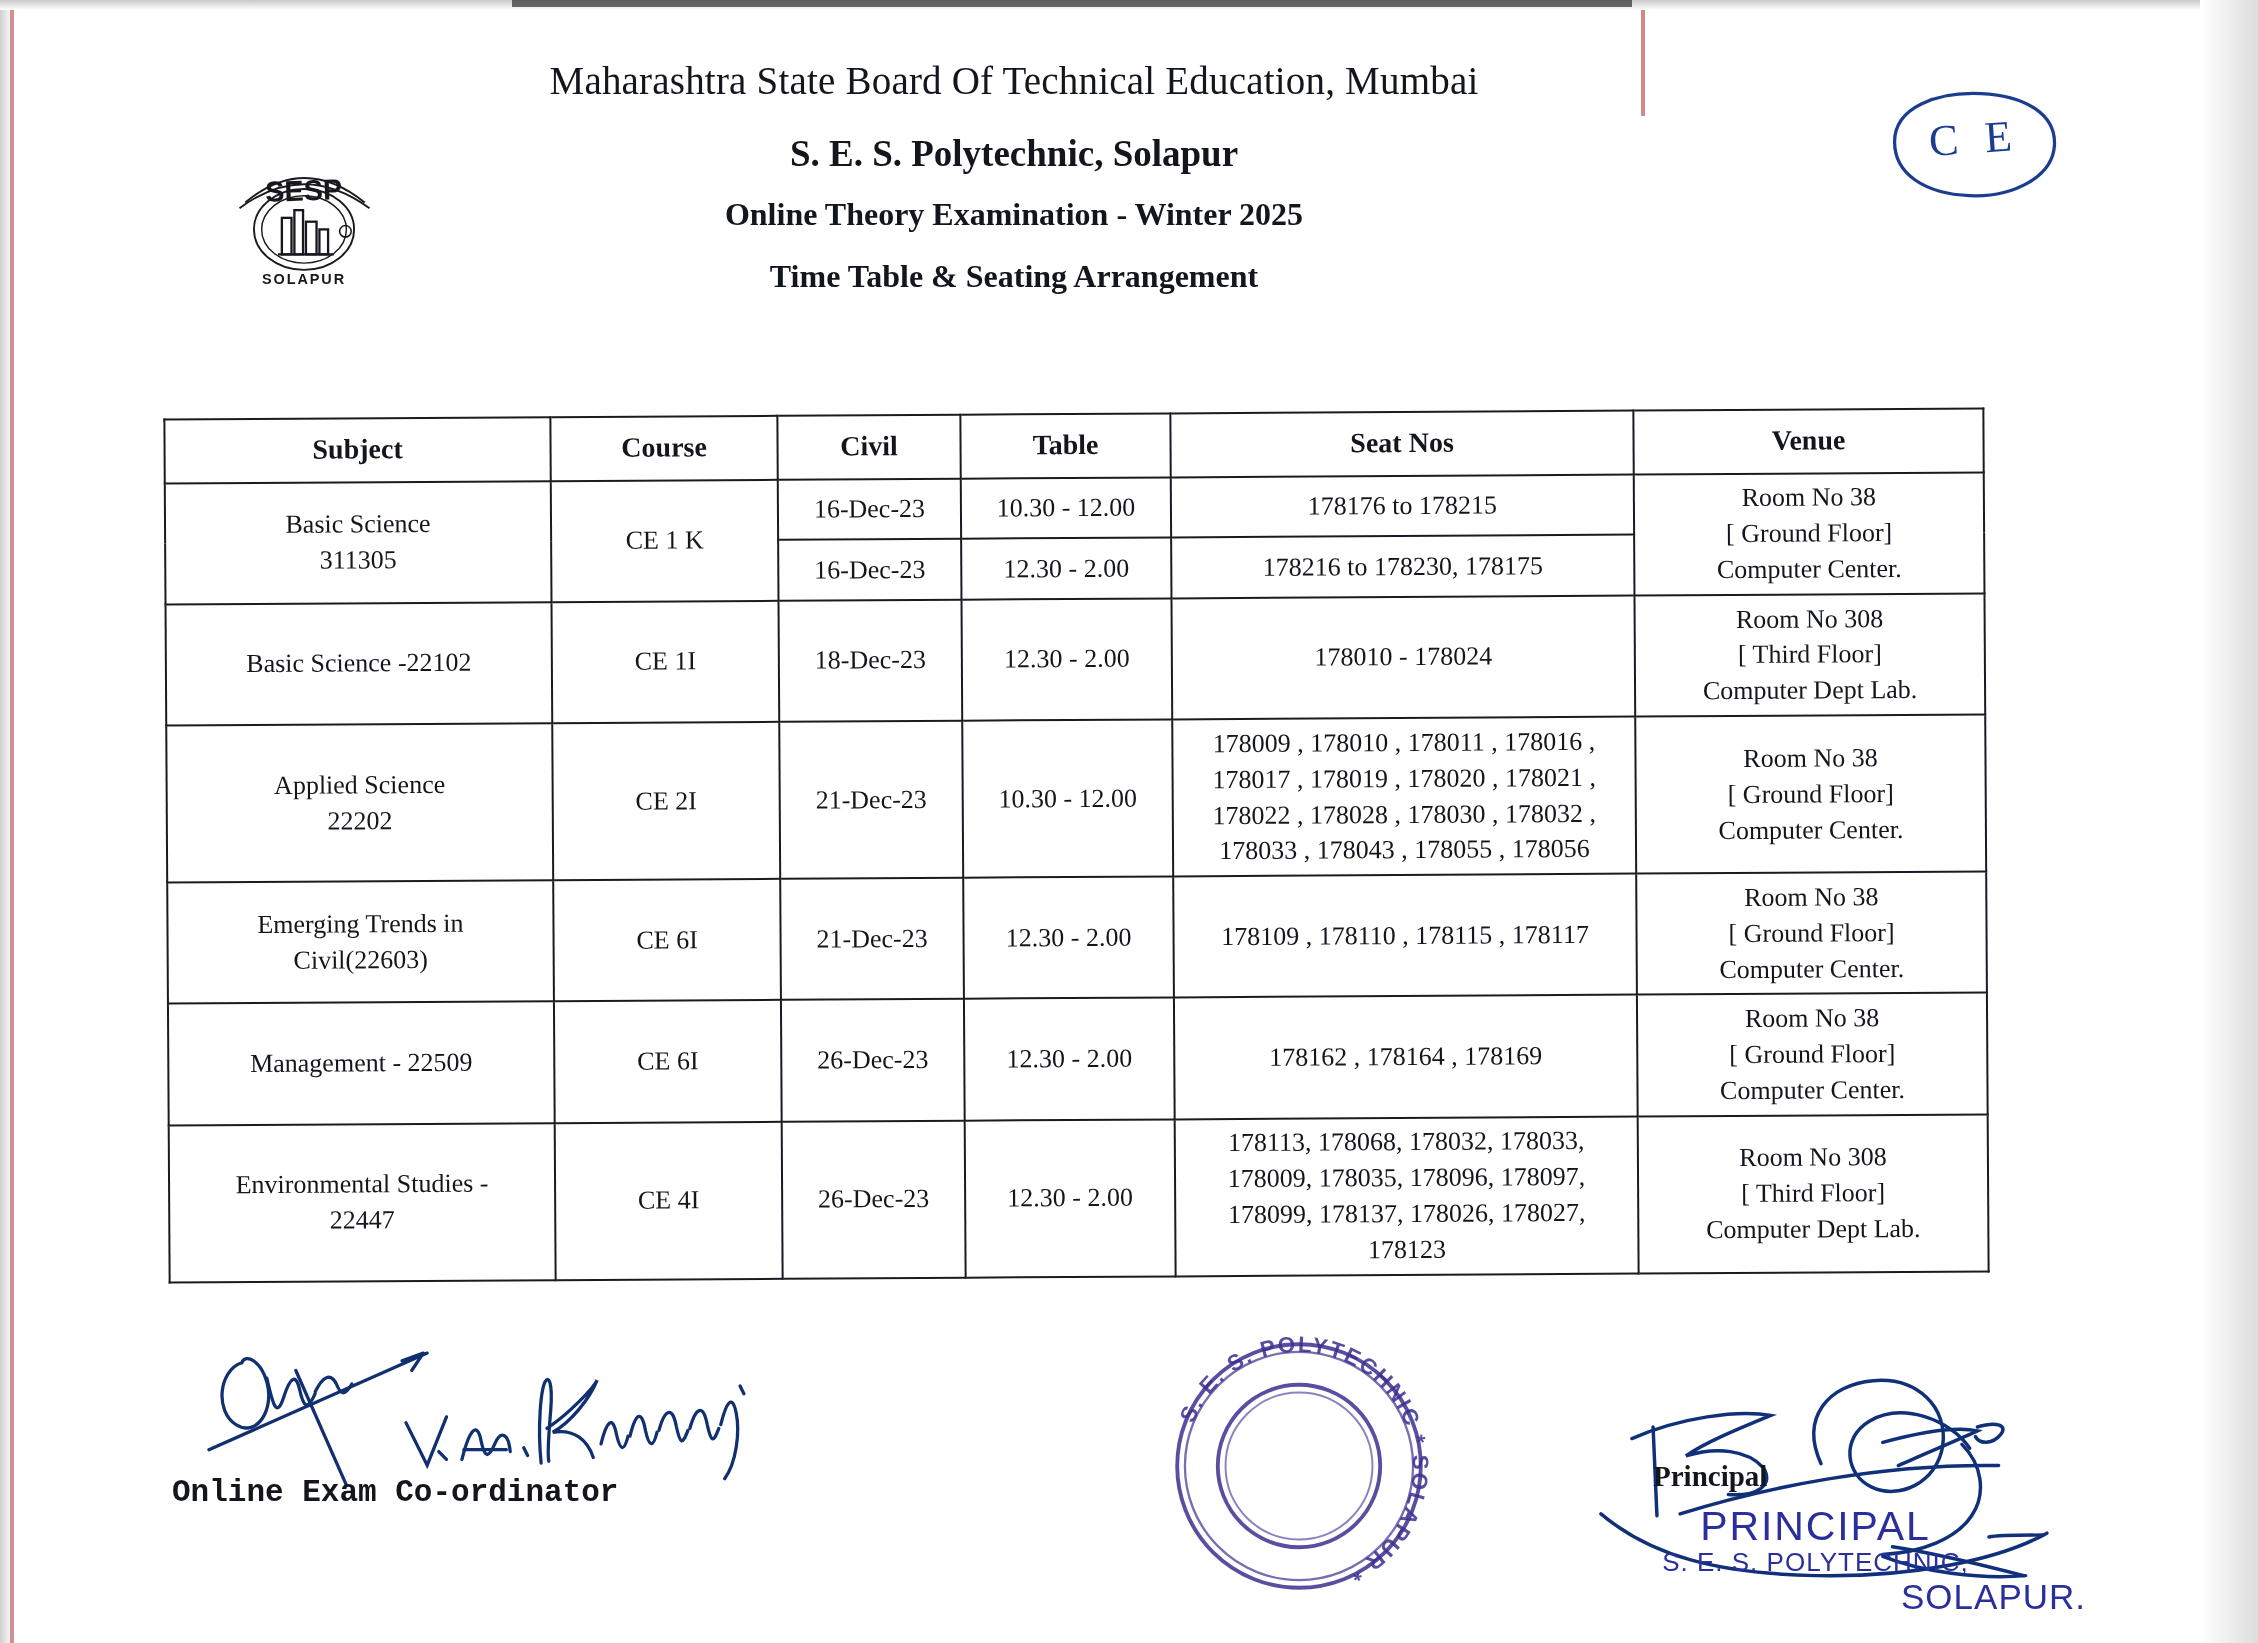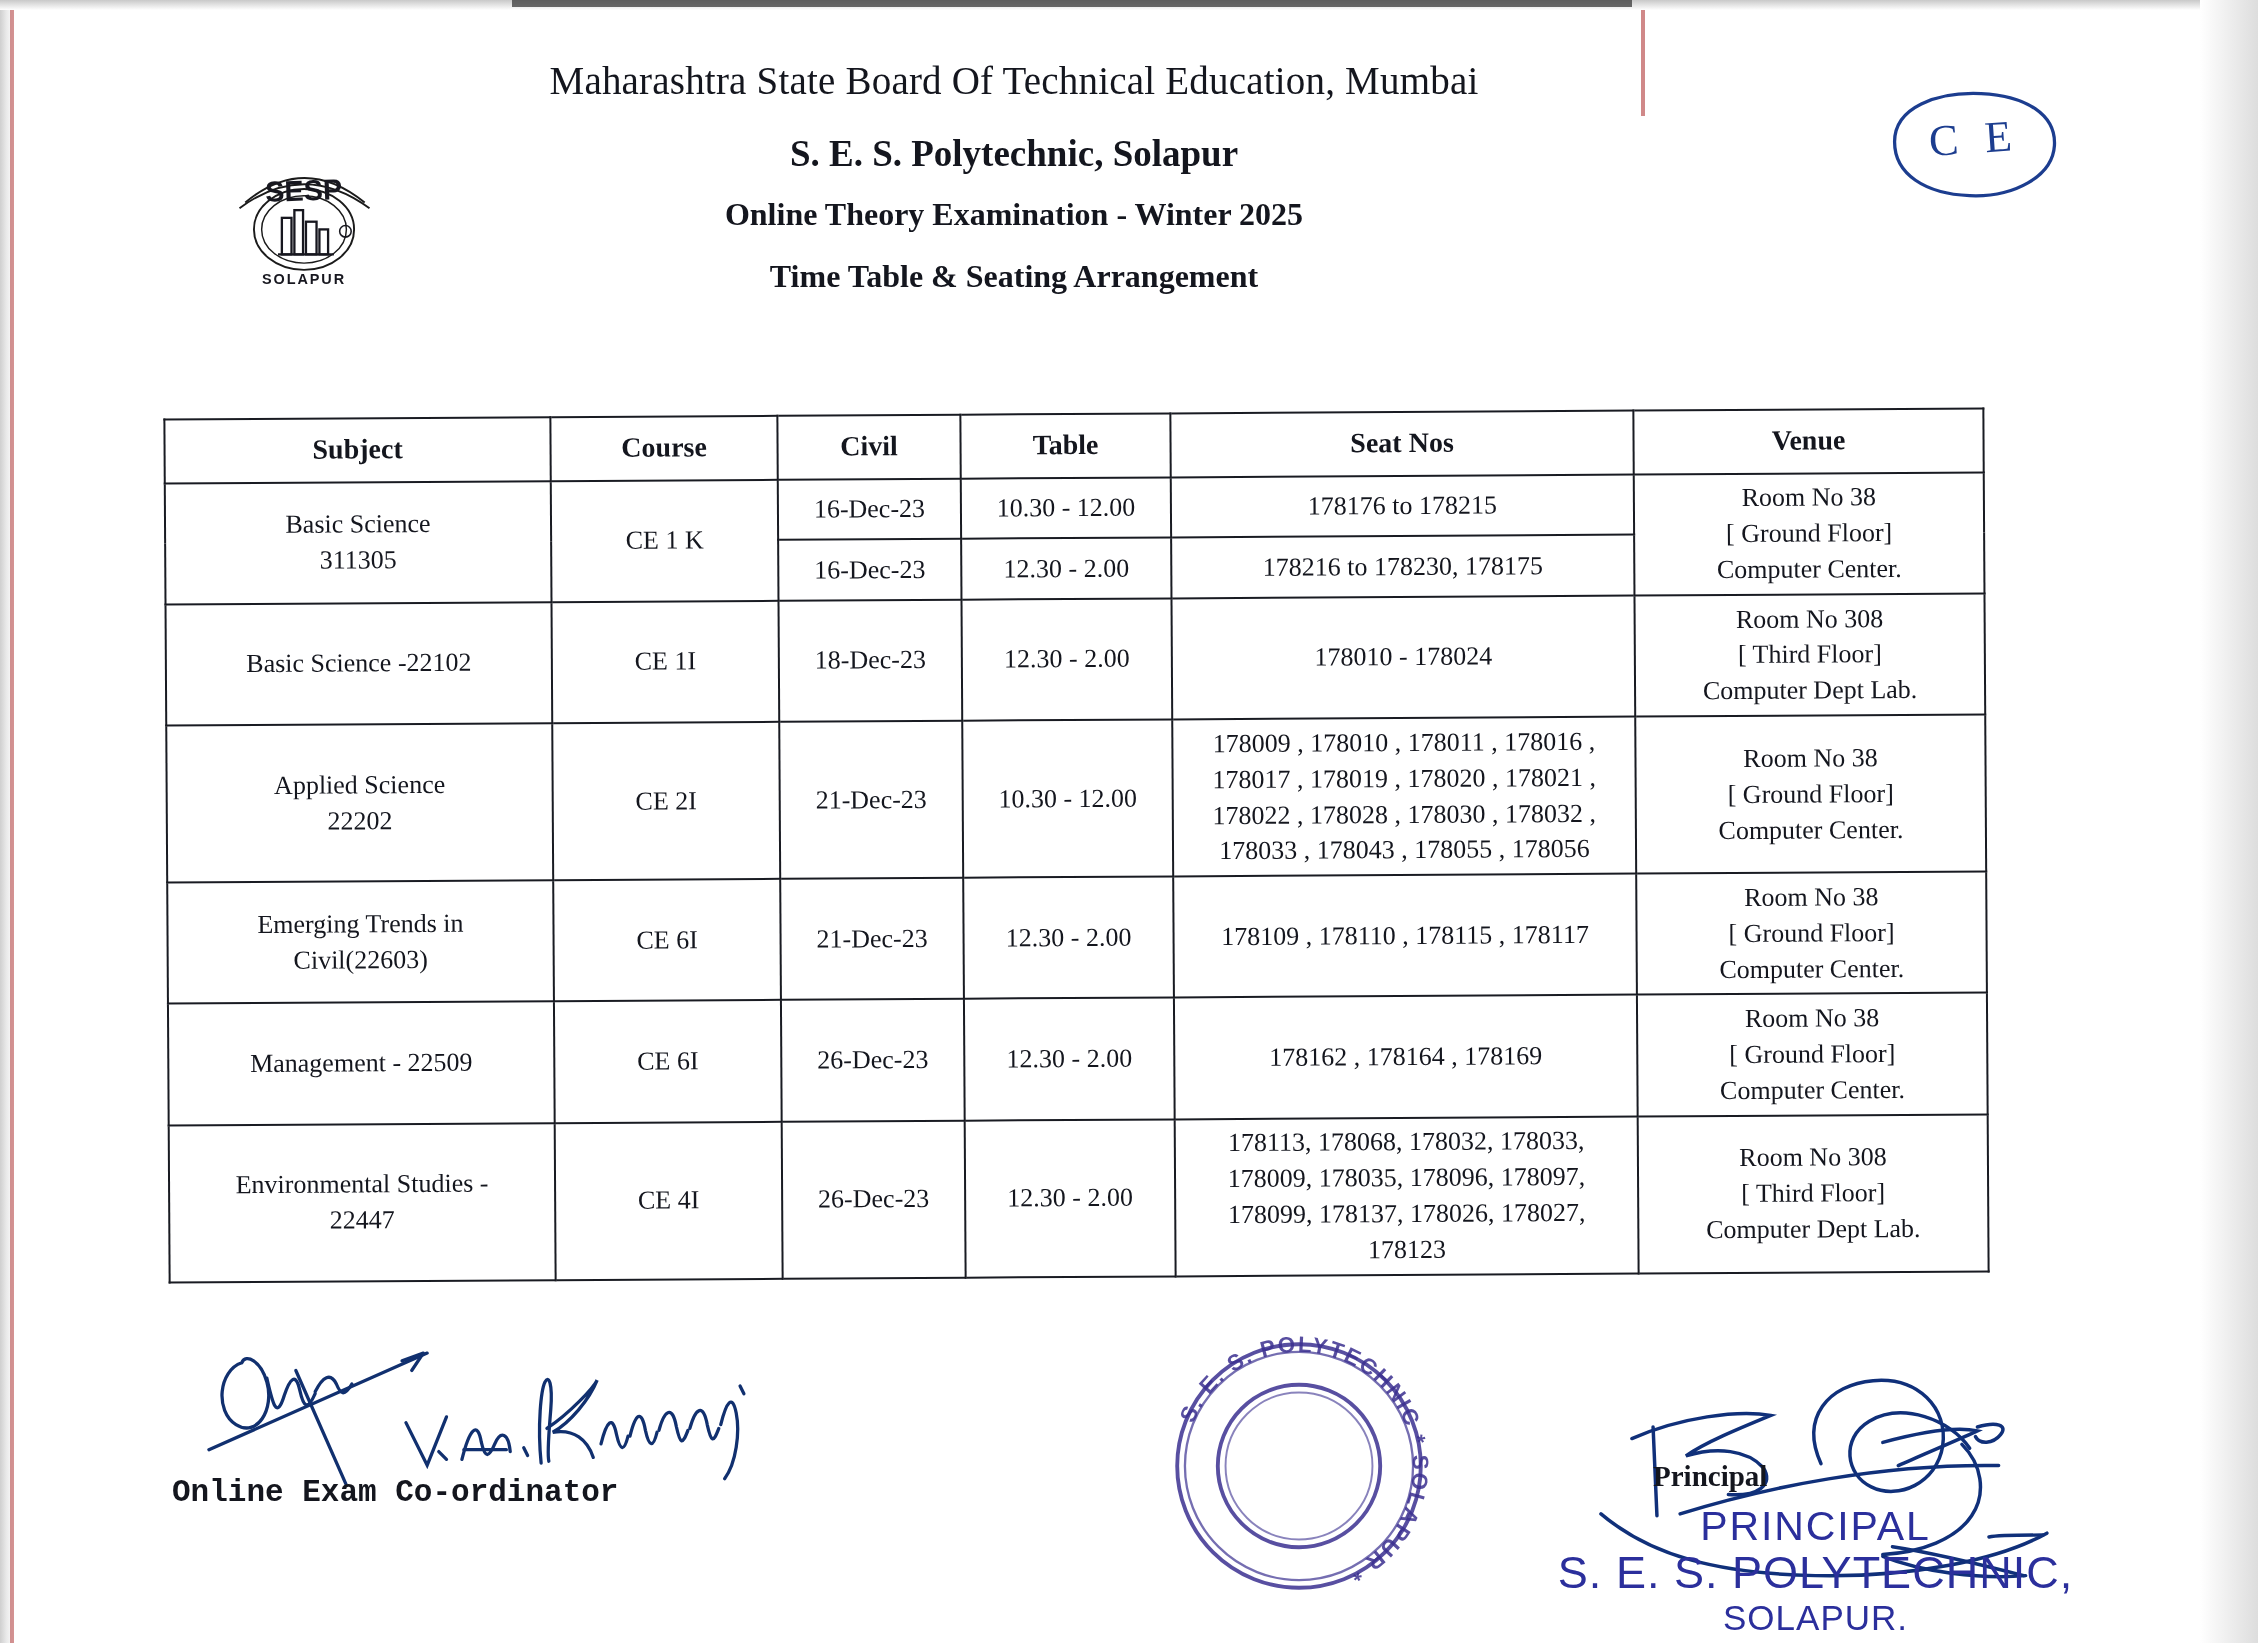--- a/index.html
+++ b/index.html
@@ -177,22 +177,22 @@
   }
   .stamp-principal {
     position: absolute;
     left: 1545px; top: 1506px;
     width: 541px; height: 140px;
     color: #2b2f9c;
     font-family: "Liberation Sans", sans-serif;
     text-align: center;
   }
   .stamp-principal .sp1 { font-size: 41px; letter-spacing: 1.9px; line-height: 1.02; }
-  .stamp-principal .sp2 { font-size: 45px; letter-spacing: 1px; line-height: 1.12; }
-  .stamp-principal .sp3 { font-size: 35px; letter-spacing: 1px; line-height: 1.12; }
+  .stamp-principal .sp2 { font-size: 26px; letter-spacing: 1px; line-height: 1.12; }
+  .stamp-principal .sp3 { font-size: 35px; letter-spacing: 1px; line-height: 1.12; text-align: right; }
 </style>
 </head>
 <body>
 
 <div class="page">
 
   <div class="scan-edge-left"></div>
   <div class="scan-edge-red"></div>
   <div class="scan-edge-red2"></div>
   <div class="scan-edge-top"></div>

